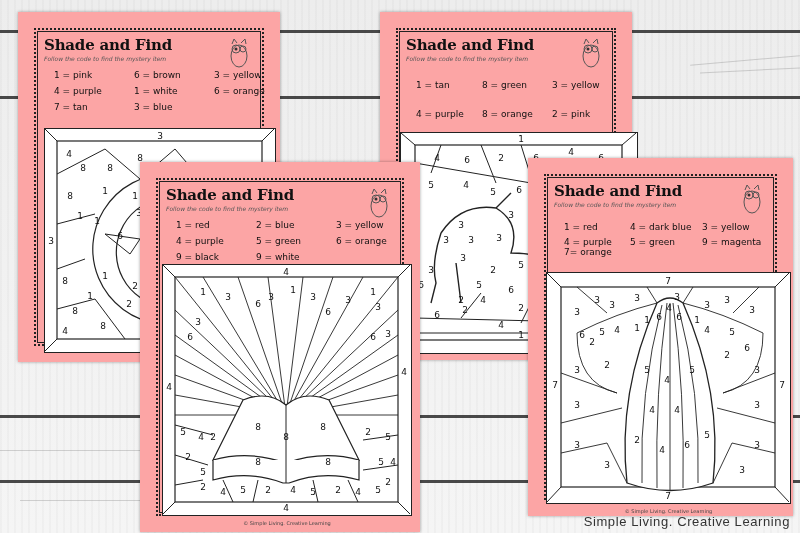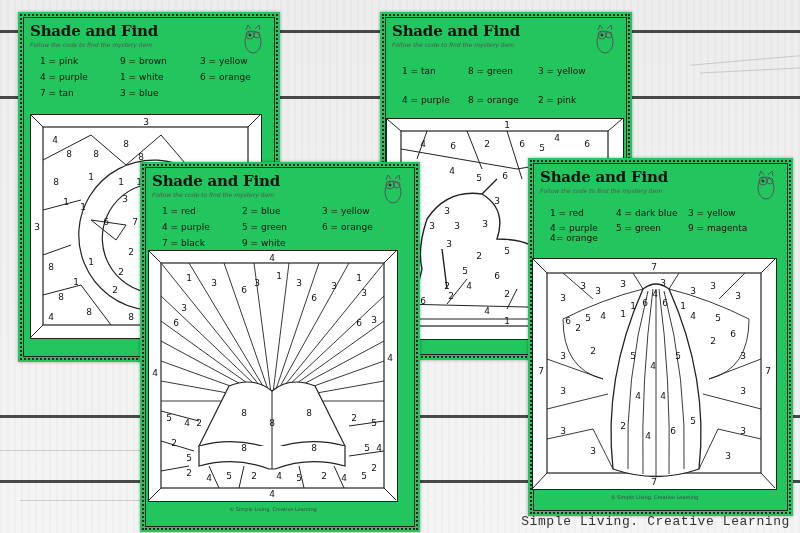--- a/index.html
+++ b/index.html
@@ -11,23 +11,23 @@
     }
     
     .wood { position: absolute; inset: 0; background:
       repeating-linear-gradient(90deg, rgba(0,0,0,0.025) 0 2px, transparent 2px 7px),
       linear-gradient(#ededed, #f5f5f5);
     }
     .plank-line { position: absolute; left: 0; right: 0; height: 3px; background: #2a2a2a; opacity: .85; }
     .grain { position: absolute; height: 1px; background: #888; opacity: .35; }
 
     .sheet {
-      position: absolute; background: #22c55e;
+      position: absolute; background: #fca5a5;
       box-shadow: 0 0 3px rgba(0,0,0,0.35);
-      padding: 2px;
+      padding: 16px;
     }
     .sheet-inner {
       width: 100%; height: 100%;
       border: 2px dotted #222;
       outline: 1px solid #222; outline-offset: -4px;
       position: relative; padding: 6px 8px;
     }
     .title {
       font-family: "DejaVu Serif", serif; font-weight: bold;
       font-size: 15px; color: #111; letter-spacing: -0.2px;
@@ -37,21 +37,21 @@
     .key { display: grid; grid-template-columns: 80px 80px 80px; row-gap: 6px; margin-top: 8px; margin-left: 10px; font-size: 9px; color: #111; }
     .key span { white-space: nowrap; }
     .frame {
       position: absolute; border: 1.5px solid #222; background: #fff;
     }
     .frame svg { position: absolute; }
     .copyright { position: absolute; font-size: 5px; color: #444; bottom: 4px; left: 0; right: 0; text-align: center; }
     .num { font-size: 9px; fill: #111; font-family: "DejaVu Sans", sans-serif; }
     .watermark {
       position: absolute; right: 10px; bottom: 4px; font-size: 13px; color: #333; letter-spacing: 0.6px;
-      font-family: Liberation Mono, monospace;
+      font-family: Liberation Sans, sans-serif;
     }
   </style>
 </head>
 <body>
 
 <div class="wood">
   <div class="plank-line" style="top:30px"></div>
   <div class="plank-line" style="top:96px"></div>
   <div class="plank-line" style="top:415px"></div>
   <div class="plank-line" style="top:480px"></div>
@@ -67,21 +67,21 @@
     <div class="subtitle">Follow the code to find the mystery item</div>
     <svg class="mascot" viewBox="0 0 26 34">
       <ellipse cx="13" cy="20" rx="8" ry="11" fill="none" stroke="#555" stroke-width="1"></ellipse>
       <circle cx="10" cy="13" r="4" fill="none" stroke="#555"></circle>
         <circle cx="10" cy="13" r="1.5" fill="#333"></circle>
       <circle cx="17" cy="13" r="3" fill="none" stroke="#555"></circle>
       <path d="M6 8 L8 3 L11 7 M15 7 L19 3 L20 8" fill="none" stroke="#555"></path>
     </svg>
     <div class="key">
       <span>1 = pink</span>
-      <span>9 = brown</span>
+      <span>6 = brown</span>
       <span>3 = yellow</span>
       <span>4 = purple</span>
       <span>1 = white</span>
       <span>6 = orange</span>
       <span>7 = tan</span>
       <span>3 = blue</span>
     </div>
     <div class="frame" style="left:8px;top:98px;width:232px;height:225px;">
       <svg width="229" height="222" viewBox="0 0 229 222">
         <rect x="12" y="12" width="205" height="198" fill="none" stroke="#222" stroke-width="1.2"></rect>
@@ -199,21 +199,21 @@
       <circle cx="17" cy="13" r="3" fill="none" stroke="#555"></circle>
       <path d="M6 8 L8 3 L11 7 M15 7 L19 3 L20 8" fill="none" stroke="#555"></path>
     </svg>
     <div class="key" style="grid-template-columns:80px 80px 80px;">
       <span>1 = red</span>
       <span>2 = blue</span>
       <span>3 = yellow</span>
       <span>4 = purple</span>
       <span>5 = green</span>
       <span>6 = orange</span>
-      <span>7 = black</span>
+      <span>9 = black</span>
       <span>9 = white</span>
     </div>
     <div class="frame" style="left:4px;top:84px;width:250px;height:252px;">
       <svg width="247" height="249" viewBox="0 0 247 249">
         <rect x="12" y="12" width="223" height="225" fill="none" stroke="#222" stroke-width="1.2"></rect>
         <path d="M0 0 L12 12 M247 0 L235 12 M0 249 L12 237 M247 249 L235 237" stroke="#222"></path>
         <g stroke="#222" stroke-width="0.9">
           <line x1="123" y1="150" x2="12" y2="12"></line>
             <line x1="123" y1="150" x2="40" y2="12"></line>
           <line x1="123" y1="150" x2="75" y2="12"></line>
@@ -300,21 +300,21 @@
       <circle cx="17" cy="13" r="3" fill="none" stroke="#555"></circle>
       <path d="M6 8 L8 3 L11 7 M15 7 L19 3 L20 8" fill="none" stroke="#555"></path>
     </svg>
     <div class="key" style="grid-template-columns:66px 72px 72px;row-gap:5px;margin-top:14px;">
       <span>1 = red</span>
       <span>4 = dark blue</span>
       <span>3 = yellow</span>
       <span>4 = purple</span>
       <span>5 = green</span>
       <span>9 = magenta</span>
-      <span style="margin-top:-5px;">4= orange</span>
+      <span style="margin-top:-5px;">7= orange</span>
     </div>
     <div class="frame" style="left:0px;top:96px;width:245px;height:232px;">
       <svg width="242" height="229" viewBox="0 0 242 229">
         <rect x="14" y="14" width="214" height="200" fill="none" stroke="#222" stroke-width="1.2"></rect>
         <path d="M0 0 L14 14 M242 0 L228 14 M0 229 L14 214 M242 229 L228 214" stroke="#222"></path>
         <path d="M80 210 Q70 120 110 30 Q123 20 136 30 Q176 120 166 210 Q123 225 80 210 Z" fill="#fff" stroke="#222" stroke-width="1.3"></path>
         <g stroke="#222" fill="none" stroke-width="0.9">
           <path d="M95 210 Q92 120 115 32"></path>
             <path d="M110 215 Q108 120 120 30"></path>
           <path d="M123 218 L123 30"></path>

